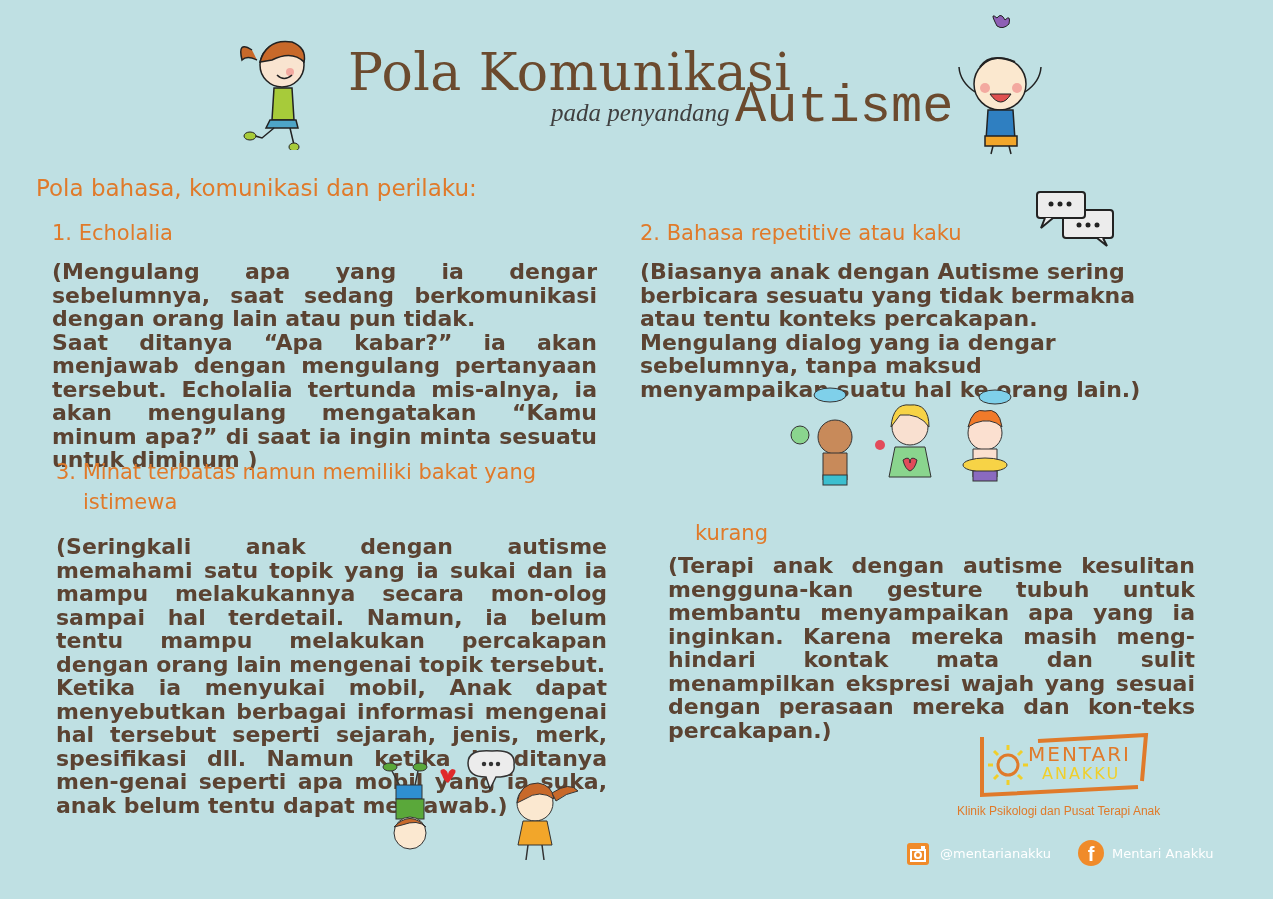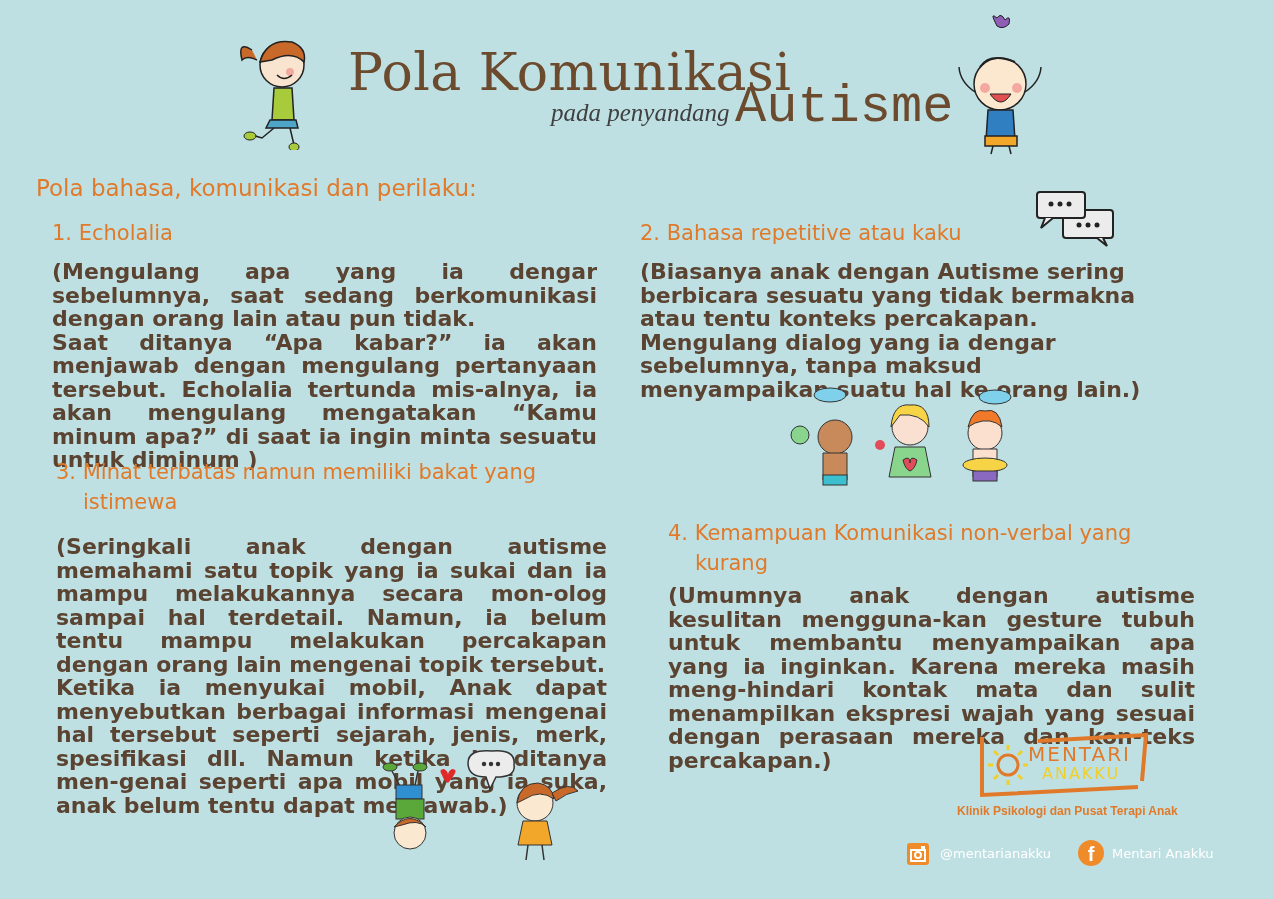--- a/index.html
+++ b/index.html
@@ -42,21 +42,21 @@
   .item-heading .cont { display: block; padding-left: 27px; }
   .item-body {
     font-family: "DejaVu Sans", sans-serif;
     font-weight: bold;
     font-size: 22px; line-height: 23.5px; color: #5b4332;
     text-align: justify;
     white-space: pre-line;
   }
   .logo-line1 { left: 1028px; top: 742px; font-size: 20px; color: #e07a2a; letter-spacing: 2px; font-family: "DejaVu Sans", sans-serif; }
   .logo-line2 { left: 1042px; top: 764px; font-size: 16px; color: #f0cf2a; letter-spacing: 2px; font-family: "DejaVu Sans", sans-serif; }
-  .logo-tagline { left: 957px; top: 804px; font-size: 12px; color: #e07a2a; font-weight: bold; font-family: "Liberation Sans", sans-serif; }
+  .logo-tagline { left: 957px; top: 804px; font-size: 12px; color: #e07a2a; font-weight: normal; font-family: "Liberation Sans", sans-serif; }
 
   .social-ig { left: 907px; top: 843px; width: 22px; height: 22px; background: #f08b2a; border-radius: 3px; }
   .social-fb { left: 1078px; top: 840px; width: 26px; height: 26px; background: #f08b2a; border-radius: 50%; color: #fff; font-weight: bold; font-size: 20px; text-align: center; line-height: 28px; font-family: "Liberation Sans", sans-serif; }
   .social-text { font-size: 13px; color: #ffffff; font-weight: normal; font-family: "DejaVu Sans", sans-serif; }
 </style>
 </head>
 <body>
 
 <div class="abs" style="left:232px;top:20px;width:100px;height:130px;">
   <svg width="100" height="130" viewBox="0 0 100 130">
@@ -148,24 +148,23 @@
   <div class="item-heading">
     <span>3. Minat terbatas namun memiliki bakat yang</span>
     <span class="cont">istimewa</span>
   </div>
   <div class="item-body" style="margin-top:18px;">(Seringkali anak dengan autisme memahami satu topik yang ia sukai dan ia mampu melakukannya secara mon-olog sampai hal terdetail. Namun, ia belum tentu mampu melakukan percakapan dengan orang lain mengenai topik tersebut.
 Ketika ia menyukai mobil, Anak dapat menyebutkan berbagai informasi mengenai hal tersebut seperti sejarah, jenis, merk, spesifikasi dll. Namun ketika ia ditanya men-genai seperti apa mobil yang ia suka, anak belum tentu dapat menjawab.)</div>
 </div>
 
 <div class="abs" style="left:668px;top:518px;width:527px;">
   <div class="item-heading">
-    <span>4. Kemampuan Komunikasi non-verbal yang</span>
     <span class="cont">kurang</span>
   </div>
-  <div class="item-body" style="margin-top:6px;">(Umumnya anak dengan autisme kesulitan mengguna-kan gesture tubuh untuk membantu menyampaikan apa yang ia inginkan. Karena mereka masih meng-hindari kontak mata dan sulit menampilkan ekspresi wajah yang sesuai dengan perasaan mereka dan kon-teks percakapan.)</div>
+  <div class="item-body" style="margin-top:6px;">(Terapi anak dengan autisme kesulitan mengguna-kan gesture tubuh untuk membantu menyampaikan apa yang ia inginkan. Karena mereka masih meng-hindari kontak mata dan sulit menampilkan ekspresi wajah yang sesuai dengan perasaan mereka dan kon-teks percakapan.)</div>
 </div>
 
 <div class="abs" style="left:380px;top:745px;width:210px;height:120px;">
   <svg width="210" height="120" viewBox="0 0 210 120">
     <ellipse cx="10" cy="22" rx="7" ry="4" fill="#5aa83a" stroke="#333"></ellipse>
     <ellipse cx="40" cy="22" rx="7" ry="4" fill="#5aa83a" stroke="#333"></ellipse>
     <path d="M12 26 L22 45 M38 26 L34 45" stroke="#333" stroke-width="1.5"></path>
     <rect x="16" y="40" width="26" height="14" fill="#2f8fd0" stroke="#333"></rect>
     <rect x="16" y="54" width="28" height="20" fill="#5aa83a" stroke="#333"></rect>
     <circle cx="30" cy="88" r="16" fill="#fbe8d0" stroke="#333"></circle>

